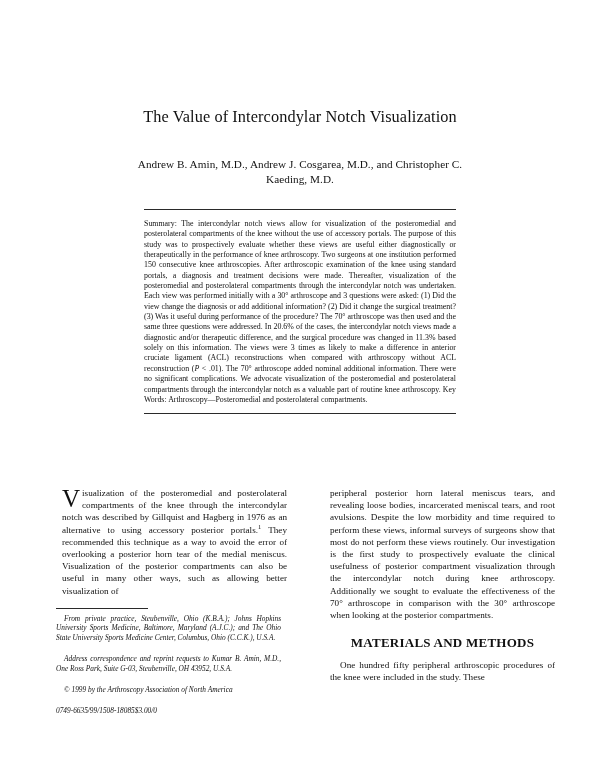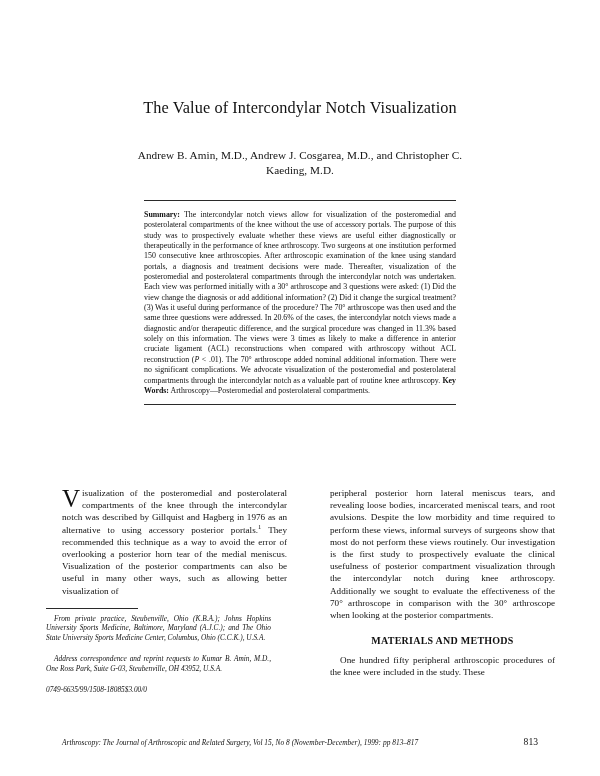--- a/index.html
+++ b/index.html
@@ -27,21 +27,21 @@
   
   .title-block {
     margin: 0;
     padding: 96px 78px 0 78px;
     text-align: center;
   }
   .paper-title {
     font-size: 16.3px;
     line-height: 24px;
     font-weight: 400;
-    margin: 0;
+    margin: 9px;
     letter-spacing: 0.1px;
   }
   .paper-title .tline { display: block; }
 
   .authors {
     text-align: center;
     font-size: 11.2px;
     line-height: 15px;
     margin: 28px 0 0 0;
     padding: 0 40px;
@@ -60,21 +60,21 @@
     height: 0;
   }
   .abstract {
     font-size: 7.9px;
     line-height: 10.35px;
     text-align: justify;
     margin: 0;
     padding: 9px 0 8px 0;
     hyphens: none;
   }
-  .abstract b { font-weight: 700; }
+  .abstract b { font-weight: 400; }
   .abstract i { font-style: italic; }
   sup { font-size: 0.72em; vertical-align: super; line-height: 0; }
 
   
   .body-columns {
     position: absolute;
     left: 62px;
     top: 487px;
     width: 476px;
     height: 200px;
@@ -104,21 +104,21 @@
     font-size: 25px;
     line-height: 21px;
     padding: 1px 2px 0 0;
     font-weight: 400;
     font-family: "Liberation Serif", "DejaVu Serif", serif;
   }
 
   
   .footnote-block {
     position: absolute;
-    left: 46px;
+    left: 56px;
     top: 608px;
     width: 225px;
   }
   .footnote-rule {
     border: 0;
     border-top: 1px solid #2a2a2a;
     width: 92px;
     margin: 0 0 5px 0;
   }
   .footnote {
@@ -128,21 +128,21 @@
     text-align: justify;
     margin: 0;
     text-indent: 1.1em;
     hyphens: none;
   }
   .footnote + .footnote { margin-top: 12px; }
   .footnote.noindent { text-indent: 0; }
 
   
   .section-head {
-    font-size: 10px;
+    font-size: 13px;
     font-weight: 700;
     text-align: center;
     letter-spacing: 0.25px;
     margin: 14px 0 8px 0;
   }
 
   
   .footer {
     position: absolute;
     left: 62px;
@@ -193,21 +193,18 @@
       <h2 class="section-head">MATERIALS AND METHODS</h2>
       <p class="bodytext" style="text-indent:1.1em">One hundred fifty peripheral arthroscopic procedures of the knee were included in the study. These</p>
     </div>
 
   </div>
 
   <div class="footnote-block">
     <hr class="footnote-rule">
     <p class="footnote">From private practice, Steubenville, Ohio (K.B.A.); Johns Hopkins University Sports Medicine, Baltimore, Maryland (A.J.C.); and The Ohio State University Sports Medicine Center, Columbus, Ohio (C.C.K.), U.S.A.</p>
     <p class="footnote">Address correspondence and reprint requests to Kumar B. Amin, M.D., One Ross Park, Suite G-03, Steubenville, OH 43952, U.S.A.</p>
+    <p class="footnote">© 1999 by the Arthroscopy Association of North America</p>
     <p class="footnote noindent">0749-6635/99/1508-18085$3.00/0</p>
   </div>
 
-  <div class="footer">
-    <span class="footer-cite">Arthroscopy: The Journal of Arthroscopic and Related Surgery, Vol 15, No 8 (November-December), 1999: pp 813–817</span>
-    <span class="footer-page">813</span>
-  </div>
 
 </div>
 
 </body></html>

